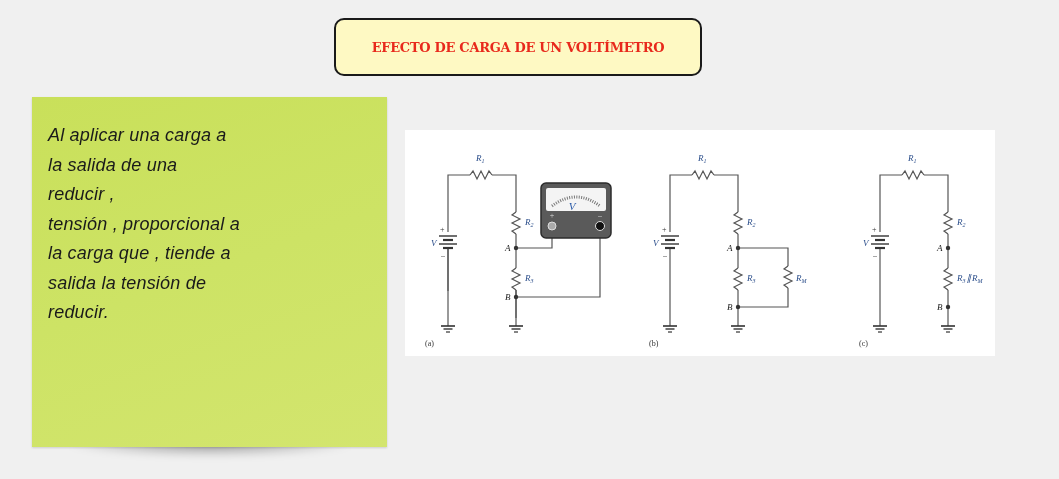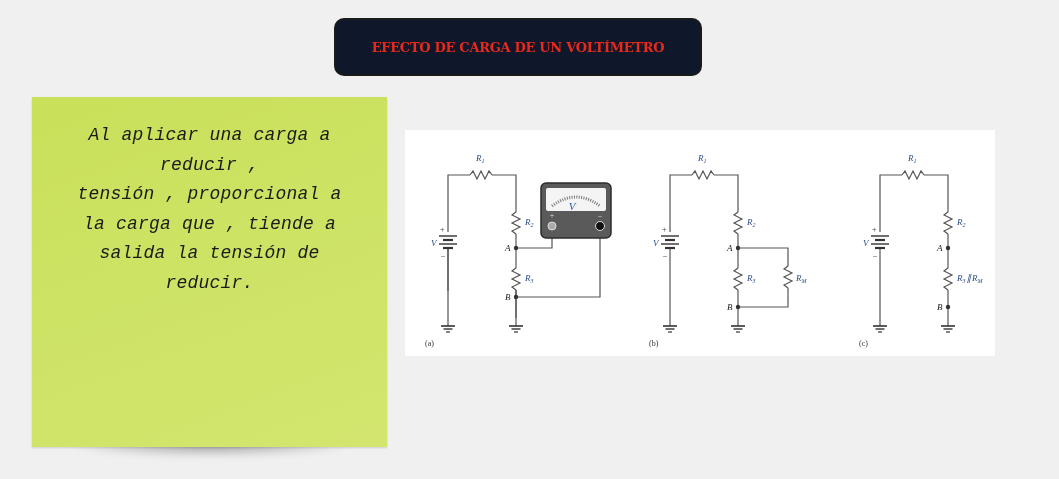--- a/index.html
+++ b/index.html
@@ -7,42 +7,42 @@
     width: 1059px; height: 479px; overflow: hidden;
     background: #f0f0f0;
     position: relative;
     font-family: "Liberation Serif", serif;
   }
   .title-box {
     position: absolute; left: 334px; top: 18px;
     width: 368px; height: 58px;
     box-sizing: border-box;
     border: 2px solid #1a1a1a; border-radius: 10px;
-    background: #0f172a;
+    background: #fef9c3;
     display: flex; align-items: center; justify-content: center;
   }
   .title-text {
     color: #e8291c; font-weight: bold; font-size: 13px;
     font-family: "DejaVu Serif", serif; letter-spacing: -0.3px;
   }
   .note-shadow {
     position: absolute; left: 60px; top: 440px; width: 300px; height: 18px;
     border-radius: 50%;
     background: radial-gradient(ellipse at 50% 20%, rgba(0,0,0,0.35), rgba(0,0,0,0) 70%);
     filter: blur(3px);
   }
   .sticky-note {
     position: absolute; left: 32px; top: 97px; width: 355px; height: 350px;
     background: linear-gradient(160deg, #c9e05a 0%, #cde365 50%, #d3e56e 100%);
     box-shadow: 0 1px 2px rgba(0,0,0,0.15);
   }
   .note-text {
     position: absolute; left: 16px; right: 16px; top: 24px;
-    text-align: center; color: #1a1a1a;
-    font-family: Liberation Mono, monospace; font-style: italic;
+    text-align: left; color: #1a1a1a;
+    font-family: Liberation Sans, sans-serif; font-style: italic;
     font-size: 18px; line-height: 29.5px;
     letter-spacing: 0.2px;
   }
   .note-text span { display: block; white-space: nowrap; }
   .diagram-panel {
     position: absolute; left: 405px; top: 130px; width: 590px; height: 226px;
     background: #ffffff;
   }
   svg text { font-family: "Liberation Serif", serif; }
 </style>
@@ -50,20 +50,21 @@
 <body>
 
 <div class="title-box">
   <span class="title-text">EFECTO DE CARGA DE UN VOLTÍMETRO</span>
 </div>
 
 <div class="note-shadow"></div>
 <div class="sticky-note">
   <div class="note-text">
     <span>Al aplicar una carga a</span>
+    <span>la salida de una</span>
     <span>reducir ,</span>
     <span>tensión , proporcional a</span>
     <span>la carga que , tiende a</span>
     <span>salida la tensión de</span>
     <span>reducir.</span>
   </div>
 </div>
 
 <div class="diagram-panel">
   <svg width="590" height="226" viewBox="0 0 590 226" xmlns="http://www.w3.org/2000/svg">

